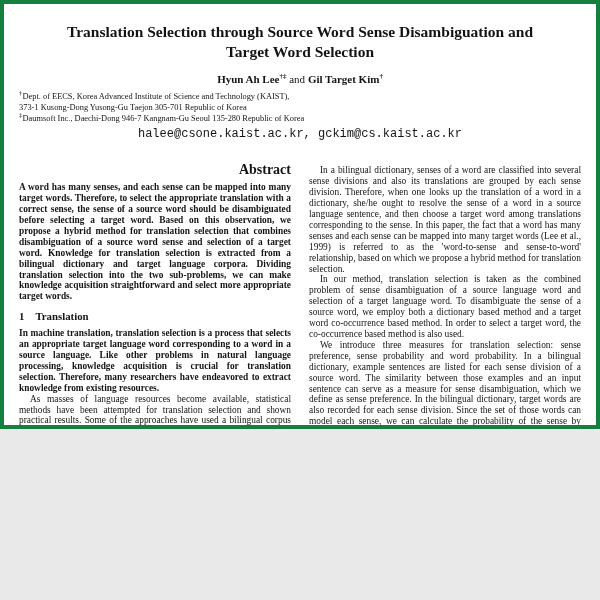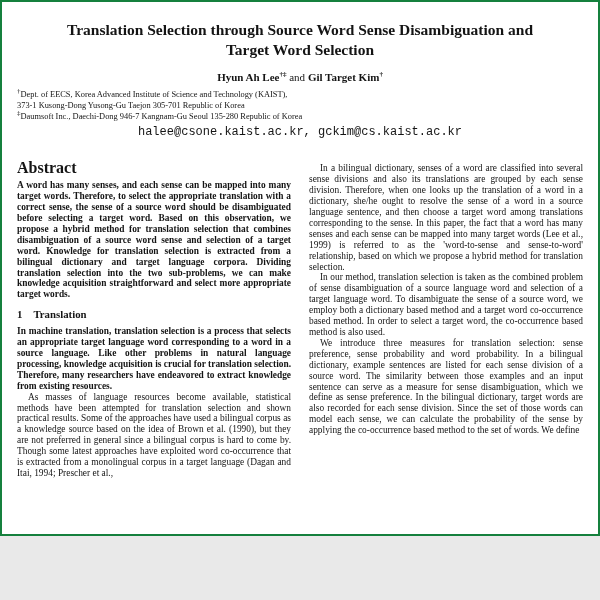--- a/index.html
+++ b/index.html
@@ -3,23 +3,23 @@
 <meta charset="utf-8">
 <style>
   * { margin:0; padding:0; box-sizing:border-box; }
   html, body { width:600px; height:600px; }
   body {
     background:#e9e9e9;
     font-family:"Liberation Serif","DejaVu Serif",serif;
     color:#141414;
   }
   .page {
-    width:600px; height:536px;
+    width:600px; height:429px;
     background:#ffffff;
-    border:2px solid #15803d;
+    border:4px solid #15803d;
     padding:16px 15px 0 15px;
     overflow:hidden;
   }
   .title {
     text-align:center;
     font-weight:bold;
     font-size:15.5px;
     line-height:19.5px;
     max-width:470px;
     margin:2px auto 12px auto;
@@ -48,22 +48,22 @@
     gap:18px;
     margin-top:24px;
   }
   .col {
     width:276px;
     font-size:9.4px;
     line-height:10.9px;
     text-align:justify;
   }
   .abstract-head {
-    text-align:left;
-    font-size:16px;
+    text-align:right;
+    font-size:14px;
     font-weight:bold;
     margin-bottom:6px;
   }
   .section-head {
     font-size:10.8px;
     font-weight:bold;
     margin:9px 0 6px 0;
   }
   .section-head .sec-num { margin-right:11px; }
   p.para { text-indent:11px; }

